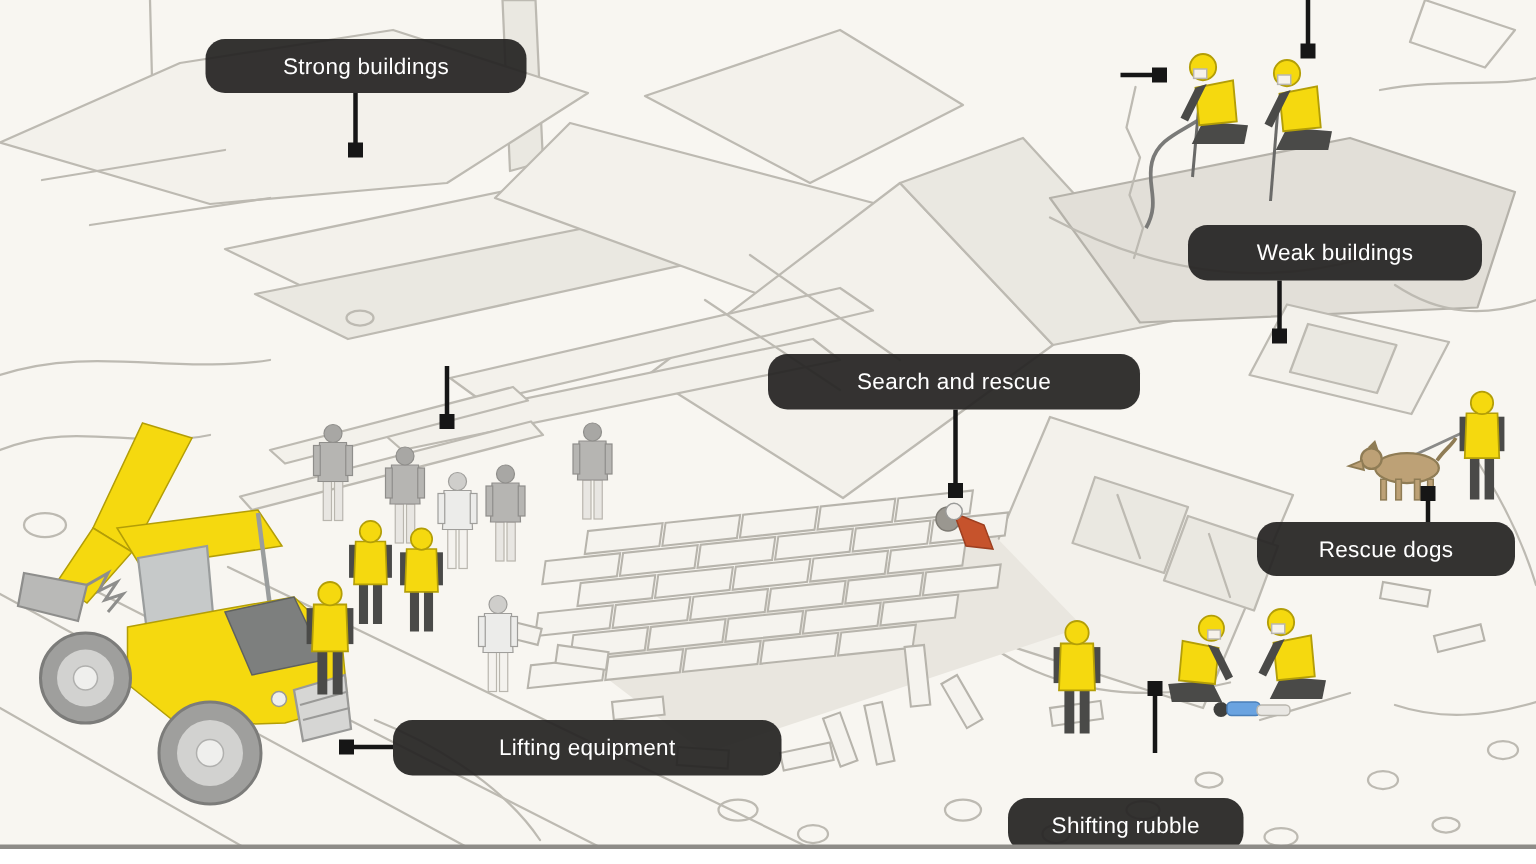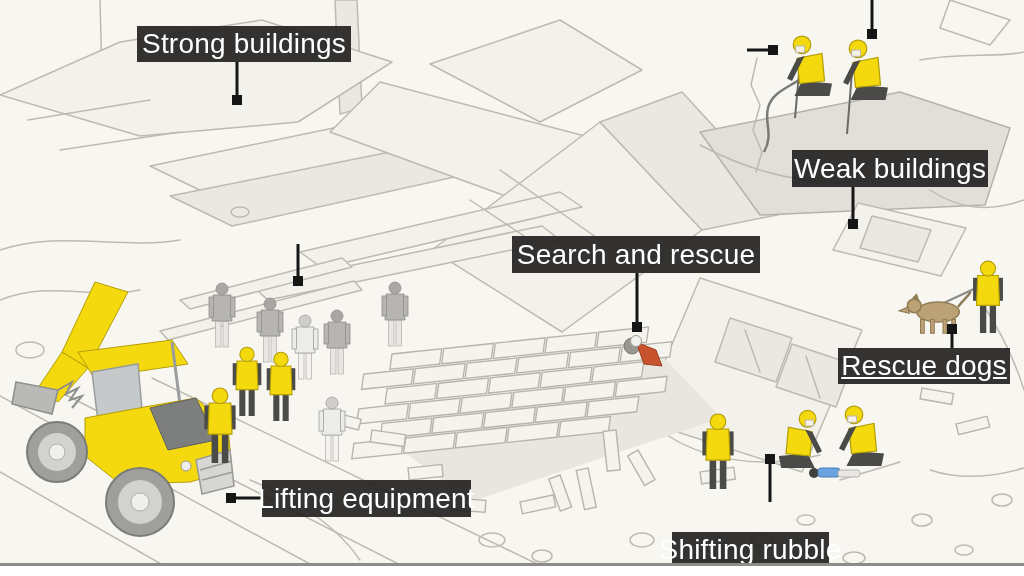--- a/index.html
+++ b/index.html
@@ -5,30 +5,30 @@
   html,body{margin:0;padding:0;background:#e9e7e2;}
   #stage{
     position:relative;width:1024px;height:576px;overflow:hidden;
     background:#f8f6f1;font-family:"Liberation Sans",sans-serif;
   }
   #art{position:absolute;left:0;top:0;width:1024px;height:576px;}
   
   .label{
     position:absolute;display:flex;align-items:center;justify-content:center;
     background:rgba(37,36,34,0.93);color:#ffffff;
-    font-size:28px;font-weight:400;letter-spacing:0.2px;white-space:nowrap;
-    box-sizing:border-box;padding:0 10px;
+    font-size:15px;font-weight:400;letter-spacing:0.2px;white-space:nowrap;
+    box-sizing:border-box;padding:0 10px;border-radius:13px;
   }
   .lb-strong   {left:137px;top:26px; width:214px;height:36px;}
   .lb-listen   {left:470px;top:32px; width:277px;height:37px;}
   .lb-weak     {left:792px;top:150px;width:196px;height:37px;}
   .lb-local    {left:196px;top:208px;width:217px;height:36px;}
   .lb-search   {left:512px;top:236px;width:248px;height:37px;text-align:center;}
-  .lb-dogs     {left:838px;top:348px;width:172px;height:36px;text-decoration:underline;}
-  .lb-lifting  {left:262px;top:480px;width:209px;height:37px;}
+  .lb-dogs     {left:838px;top:348px;width:172px;height:36px;}
+  .lb-lifting  {left:262px;top:480px;width:259px;height:37px;}
   .lb-shifting {left:672px;top:532px;width:157px;height:36px;}
   .footer-rule{position:absolute;left:0;top:563px;width:1024px;height:3px;background:#8e8c88;}
   .footer-space{position:absolute;left:0;top:566px;width:1024px;height:10px;background:#ffffff;}
   
   .ln{stroke:#bdbab2;fill:none;stroke-width:1.5;stroke-linejoin:round;stroke-linecap:round;}
   .fl{fill:#f3f1eb;stroke:#bdbab2;stroke-width:1.5;stroke-linejoin:round;}
   .fl2{fill:#eae8e1;stroke:#bdbab2;stroke-width:1.5;stroke-linejoin:round;}
   .fl3{fill:#e2dfd8;stroke:#b5b2aa;stroke-width:1.5;stroke-linejoin:round;}
   .leader{stroke:#161616;stroke-width:3;fill:none;}
   .marker{fill:#161616;}

